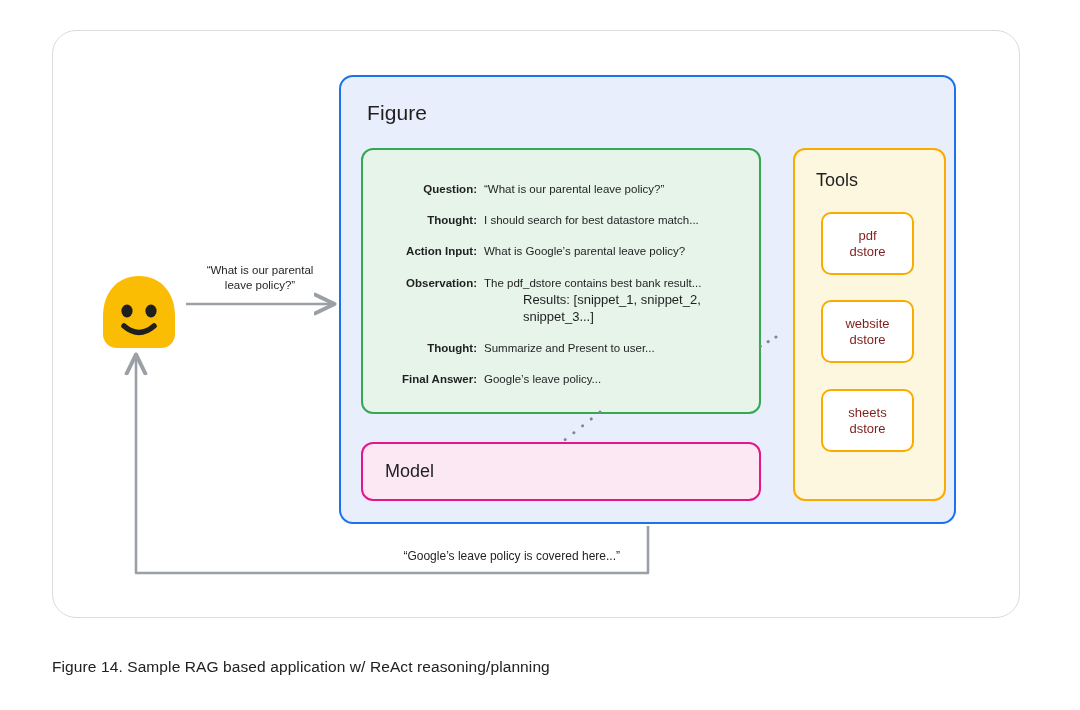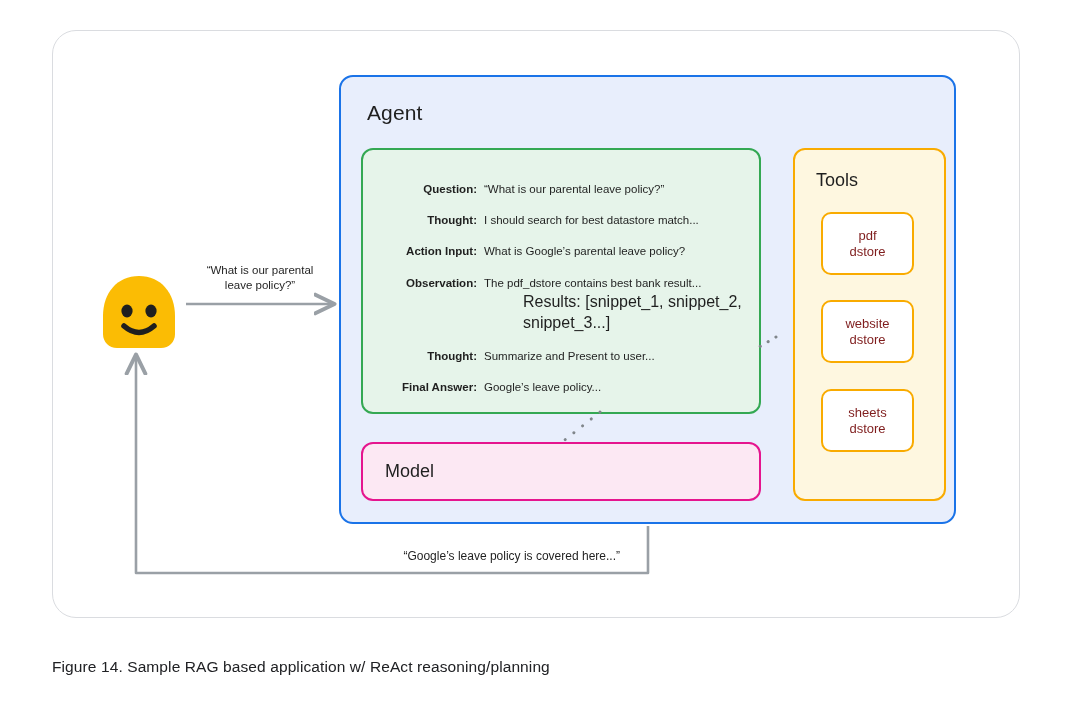--- a/index.html
+++ b/index.html
@@ -79,21 +79,21 @@
     color: #1f1f1f;
     line-height: 1.25;
     padding-right: 7px;
   }
   .trace-value {
     font-size: 11.5px;
     color: #1f1f1f;
     line-height: 1.32;
     white-space: pre-line;
   }
-  .trace-value.small2 { font-size: 16px; padding-left: 39px; }
+  .trace-value.small2 { font-size: 13px; padding-left: 39px; }
 
   
   #model-box {
     position: absolute;
     left: 360px;
     top: 441px;
     width: 400px;
     height: 59px;
     background: #fce8f3;
     border: 2px solid #e5158e;
@@ -202,21 +202,21 @@
     color: #202124;
     letter-spacing: .1px;
   }
 </style>
 </head>
 <body>
 
 <div id="figure-card">
 
   <div id="agent-box" style="left:286px; top:44px;">
-    <div id="agent-title">Agent</div>
+    <div id="agent-title">Figure</div>
   </div>
 
   <div id="react-box" style="left:308px; top:117px;">
 
     <div class="trace-row">
       <div class="trace-label">Question:</div>
       <div class="trace-value">“What is our parental leave policy?”</div>
     </div>
 
     <div class="trace-row">

